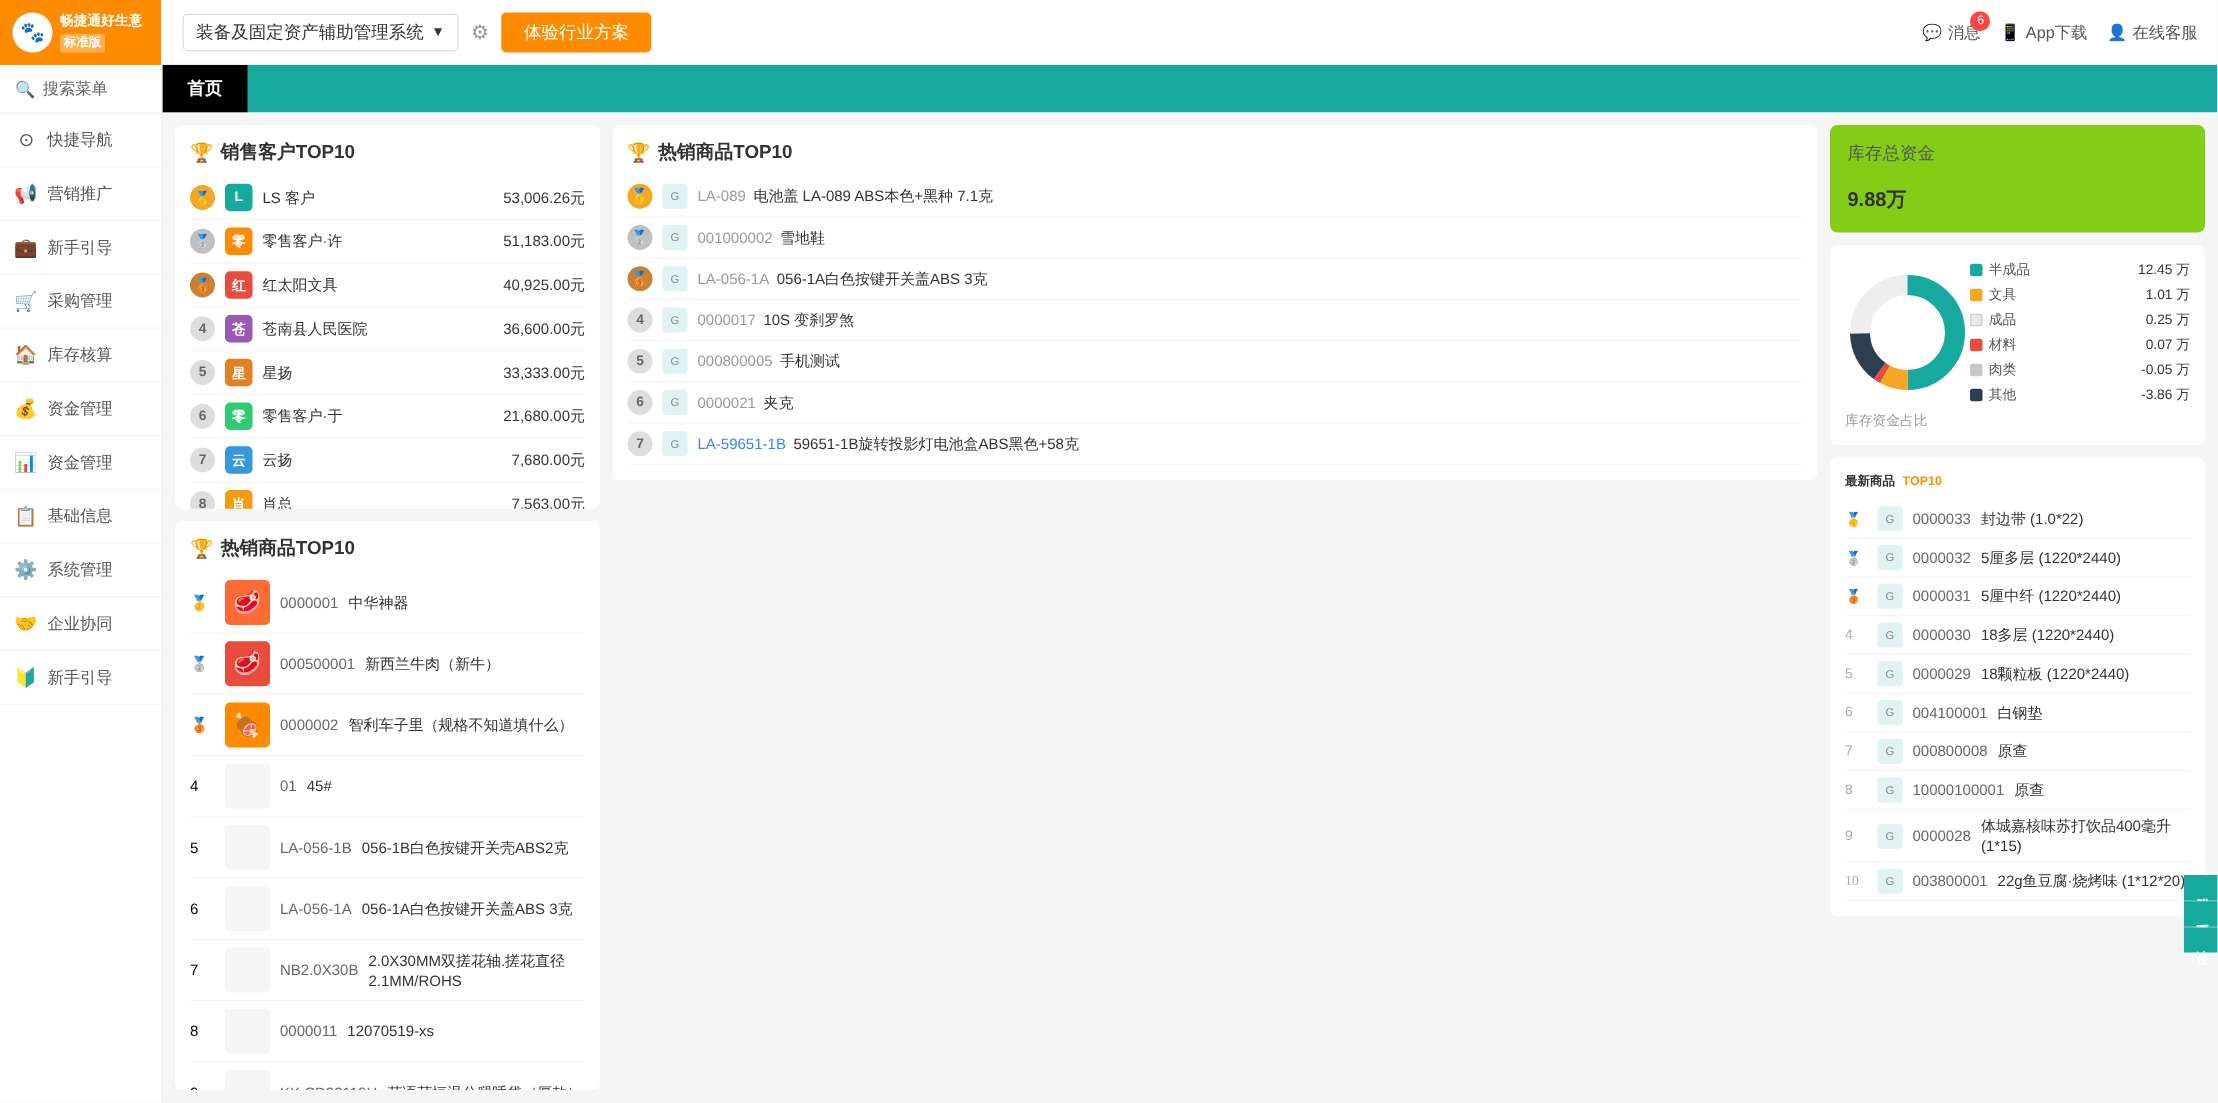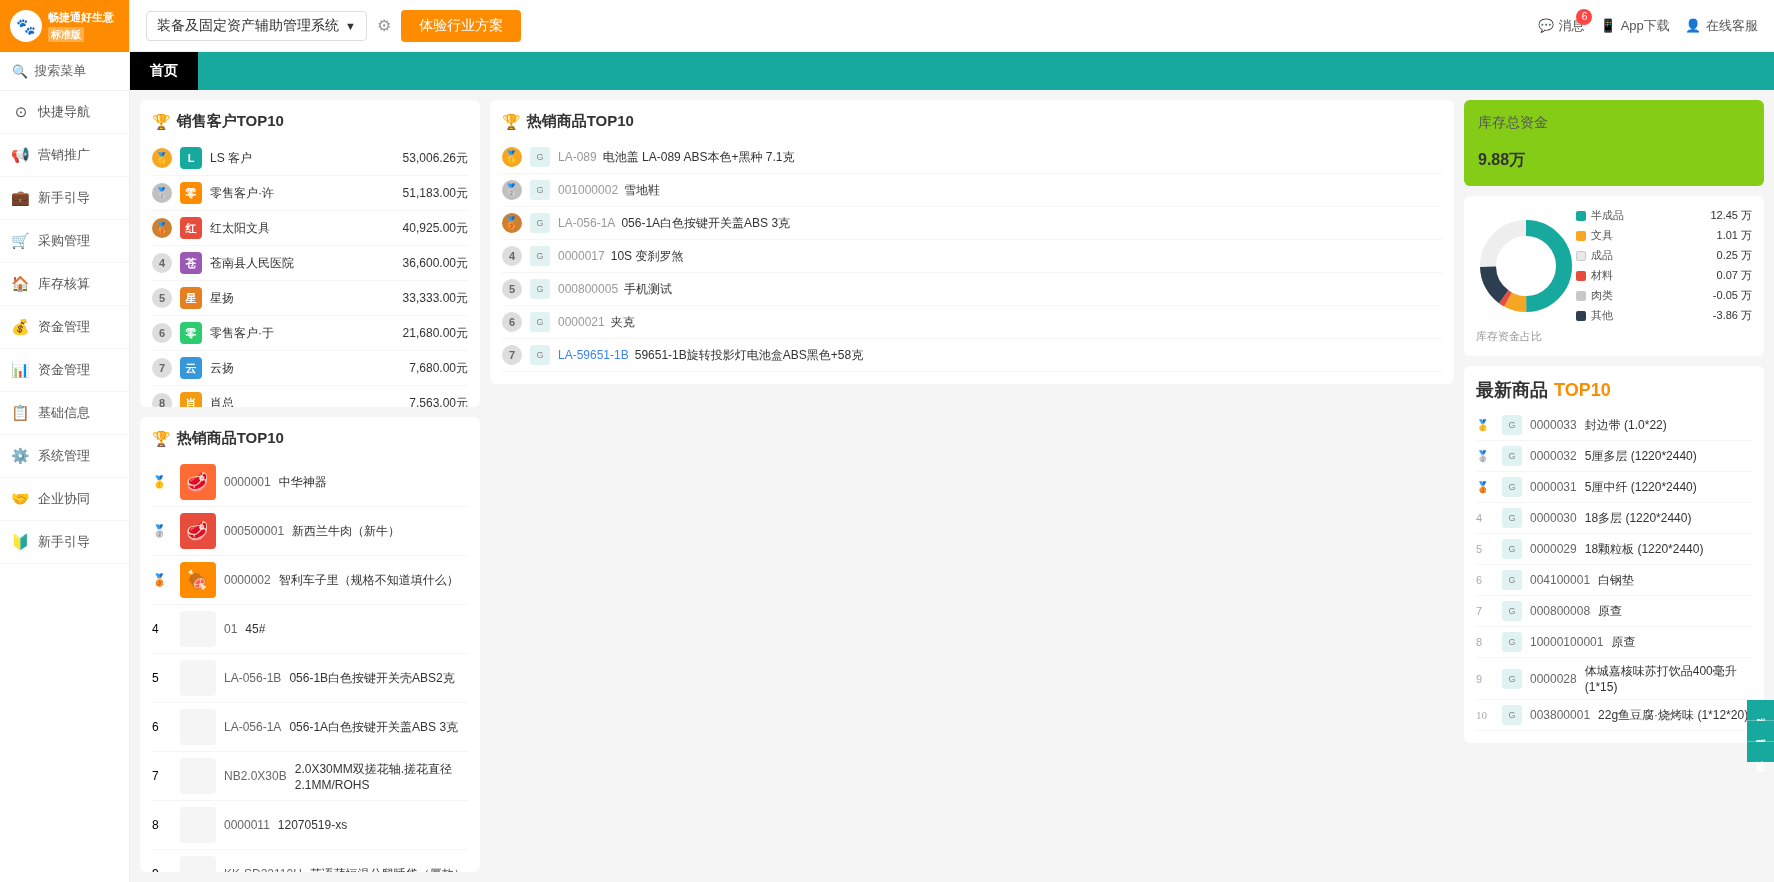--- a/index.html
+++ b/index.html
@@ -236,21 +236,21 @@
     .legend-name { flex: 1; color: #555; }
     .legend-val { color: #333; font-weight: 500; }
 
     .chart-subtitle { font-size: 11px; color: #999; margin-top: 6px; }
 
     .newest-section {
       background: white;
       border-radius: 6px;
       padding: 12px;
     }
-    .newest-title { font-size: 18px; font-weight: bold; color: #333; margin-bottom: 8px; display: flex; align-items: center; gap: 6px; }
+    .newest-title { font-size: 10px; font-weight: bold; color: #333; margin-bottom: 8px; display: flex; align-items: center; gap: 6px; }
     .newest-title .top10-label { color: #ff8c00; font-weight: bold; }
 
     .newest-item {
       display: flex; align-items: center; gap: 8px;
       padding: 5px 0;
       border-bottom: 1px solid #f5f5f5;
       font-size: 12px;
     }
     .newest-num { width: 18px; color: #999; font-size: 11px; flex-shrink: 0; }
     .newest-icon { width: 20px; height: 20px; background: #e0f2f1; border-radius: 3px; flex-shrink: 0; display: flex; align-items: center; justify-content: center; font-size: 9px; color: #888; }

